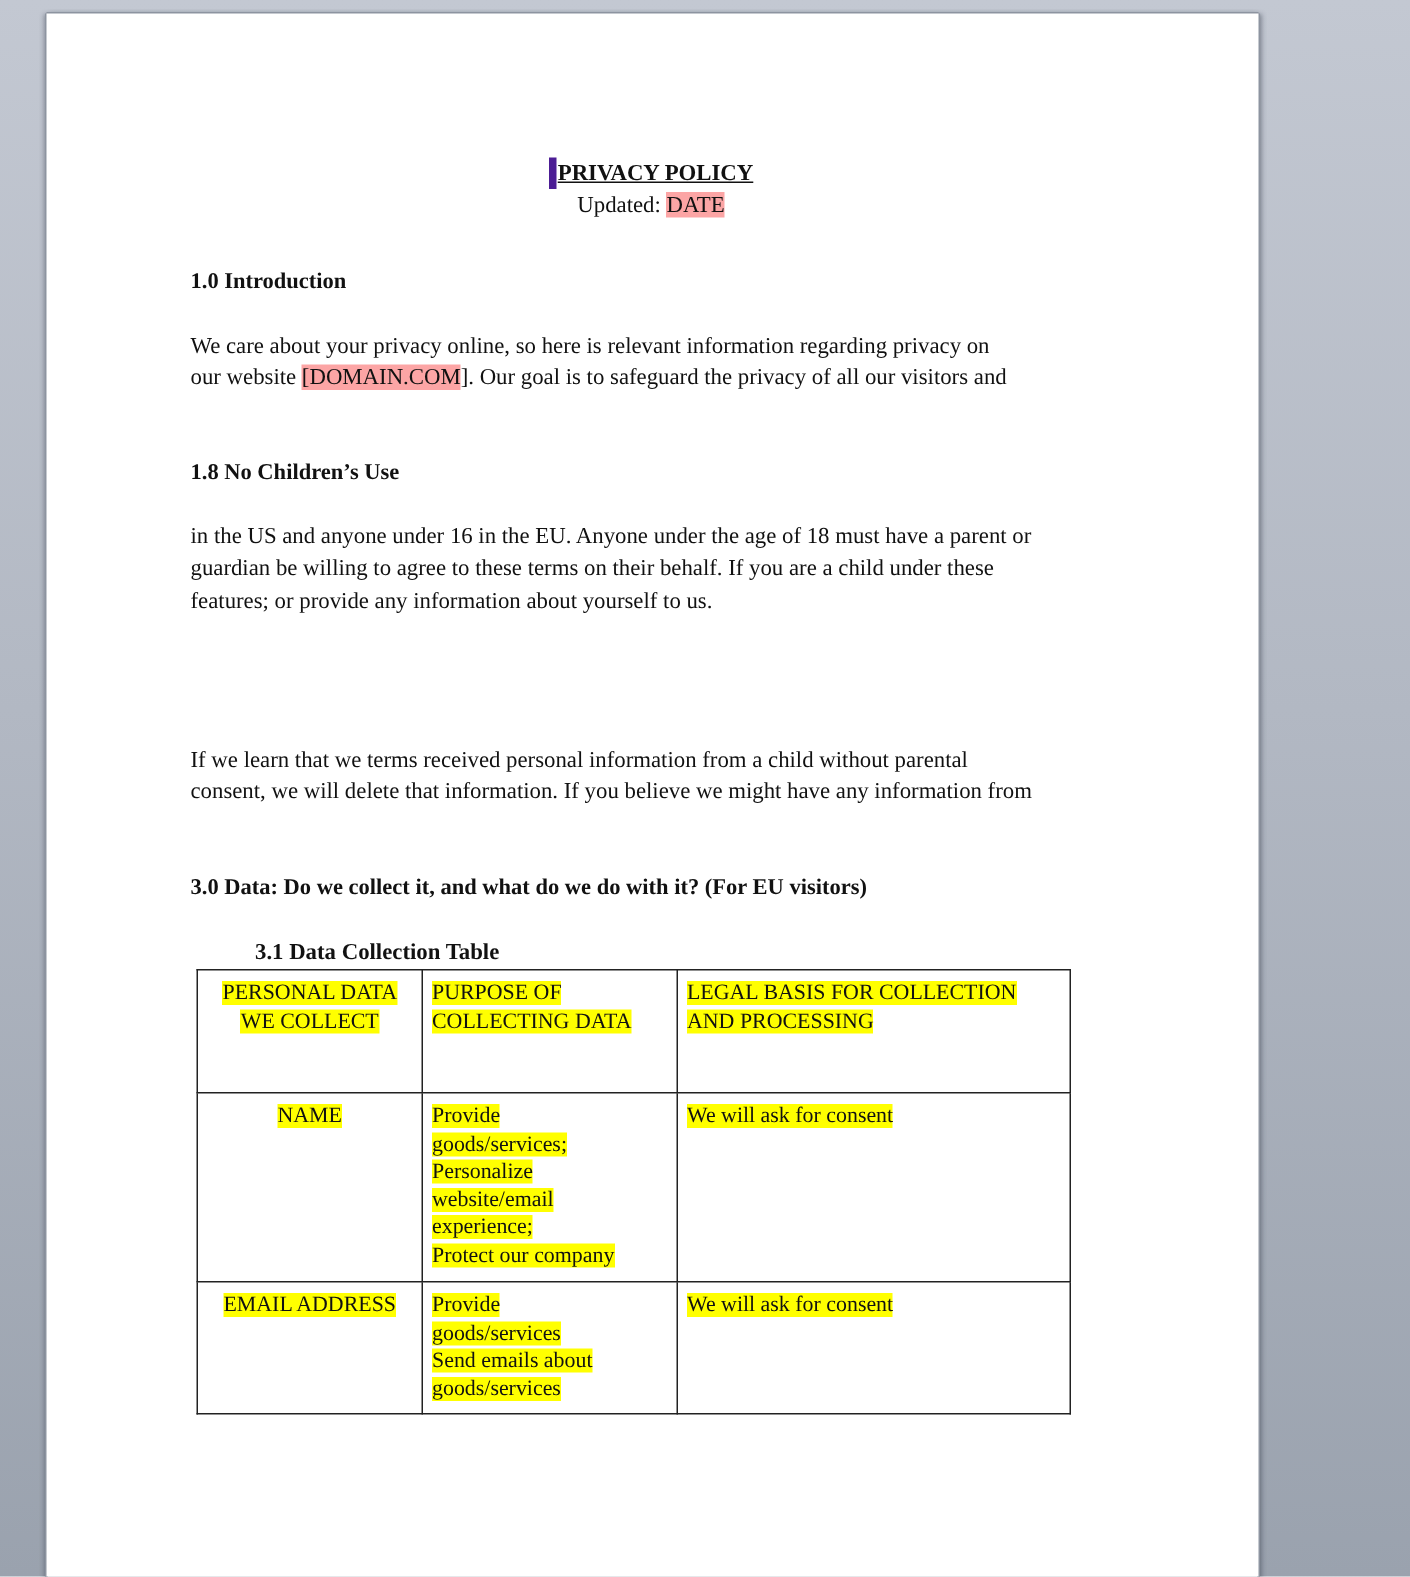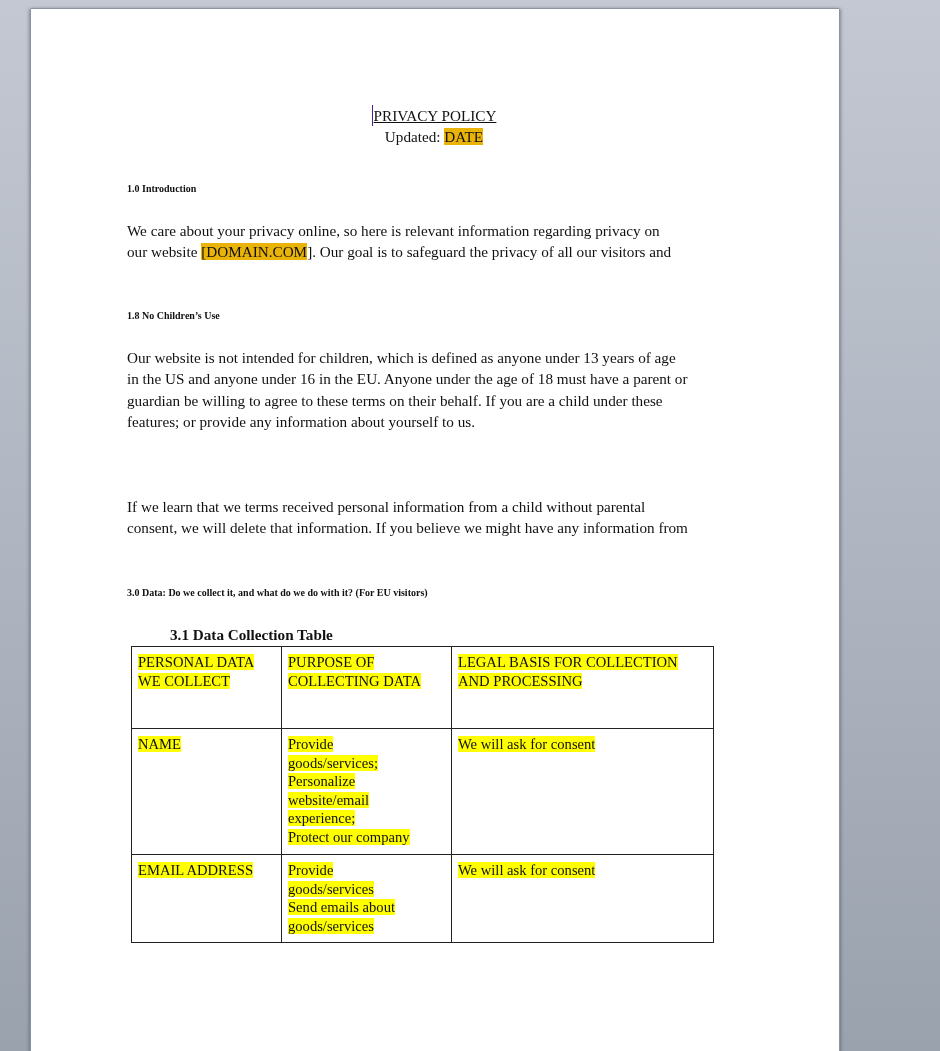--- a/index.html
+++ b/index.html
@@ -26,42 +26,42 @@
   .doc {
     position: absolute;
     left: 96px;
     top: 0;
     width: 630px;
     color: #111;
     font-family: "Liberation Serif", "DejaVu Serif", serif;
     font-size: 15.2px;
     line-height: 21.3px;
   }
-  .hl { background: #eab308; }
+  .hl { background: #fca5a5; }
   .title-block {
     position: absolute;
     left: 0;
     top: 96px;
     width: 614px;
     text-align: center;
   }
   .title {
-    font-weight: normal;
+    font-weight: bold;
     text-decoration: underline;
     font-size: 15.2px;
     display: inline-block;
-    border-left: 1px solid #4c1d95;
+    border-left: 5px solid #4c1d95;
     padding-left: 1px;
   }
   .updated { display: block; }
   .h {
     position: absolute;
     left: 0;
     font-weight: bold;
-    font-size: 10px;
+    font-size: 15px;
     white-space: nowrap;
   }
   .p {
     position: absolute;
     left: 0;
     width: 640px;
     font-size: 15.2px;
   }
   .p span.line { display: block; white-space: nowrap; }
   .tbl-caption {
@@ -80,21 +80,21 @@
     line-height: 18.6px;
   }
   table.data td {
     border: 1.5px solid #222;
     vertical-align: top;
     padding: 6px 6px 0 6px;
     box-sizing: border-box;
   }
   table.data td .cell-line { display: block; white-space: nowrap; }
   table.data td .cell-line span { background: #ffff00; }
-  .c1 { width: 150px; }
+  .c1 { width: 150px; text-align: center; }
   .c2 { width: 170px; }
   .c3 { width: 262px; }
   .r0 { height: 82px; }
   .r1 { height: 126px; }
   .r2 { height: 88px; }
 </style>
 </head>
 <body>
 
 <div class="page">
@@ -108,21 +108,20 @@
     <div class="h" style="top:169px;">1.0  Introduction</div>
 
     <div class="p" style="top:211px;">
       <span class="line">We care about your privacy online, so here is relevant information regarding privacy on</span>
       <span class="line"><span>our website </span><span class="hl">[DOMAIN.COM</span><span>]. Our goal is to safeguard the privacy of all our visitors and</span></span>
     </div>
 
     <div class="h" style="top:296px;">1.8 No Children’s Use</div>
 
     <div class="p" style="top:338px;">
-      <span class="line">Our website is not intended for children, which is defined as anyone under 13 years of age</span>
       <span class="line">in the US and anyone under 16 in the EU. Anyone under the age of 18 must have a parent or</span>
       <span class="line">guardian be willing to agree to these terms on their behalf. If you are a child under these</span>
       <span class="line">features; or provide any information about yourself to us.</span>
     </div>
 
     <div class="p" style="top:487px;">
       <span class="line">If we learn that we terms received personal information from a child without parental</span>
       <span class="line">consent, we will delete that information. If you believe we might have any information from</span>
     </div>
 

